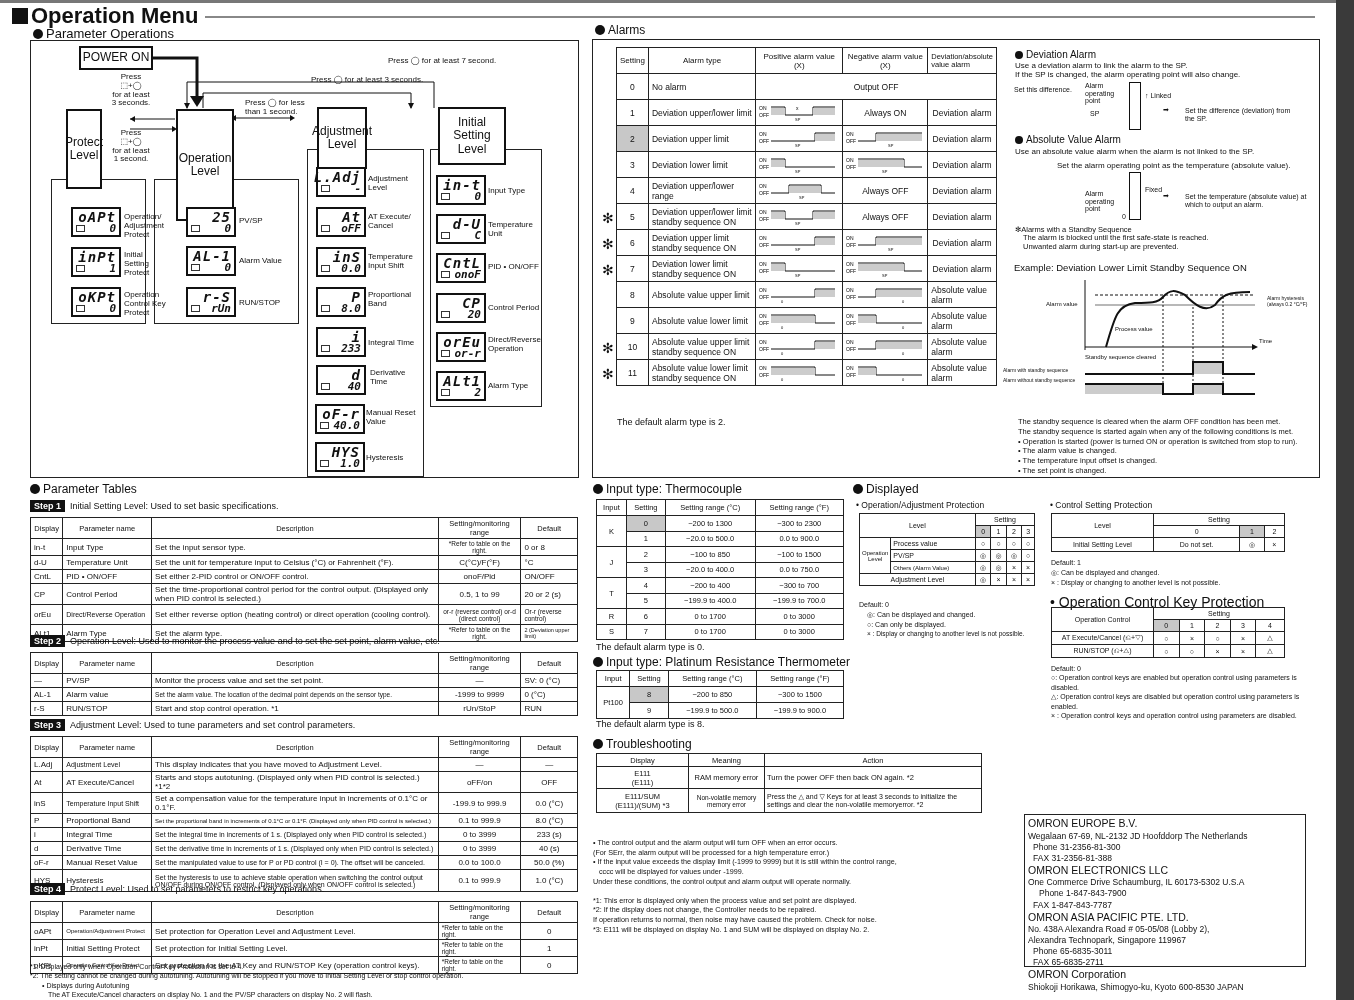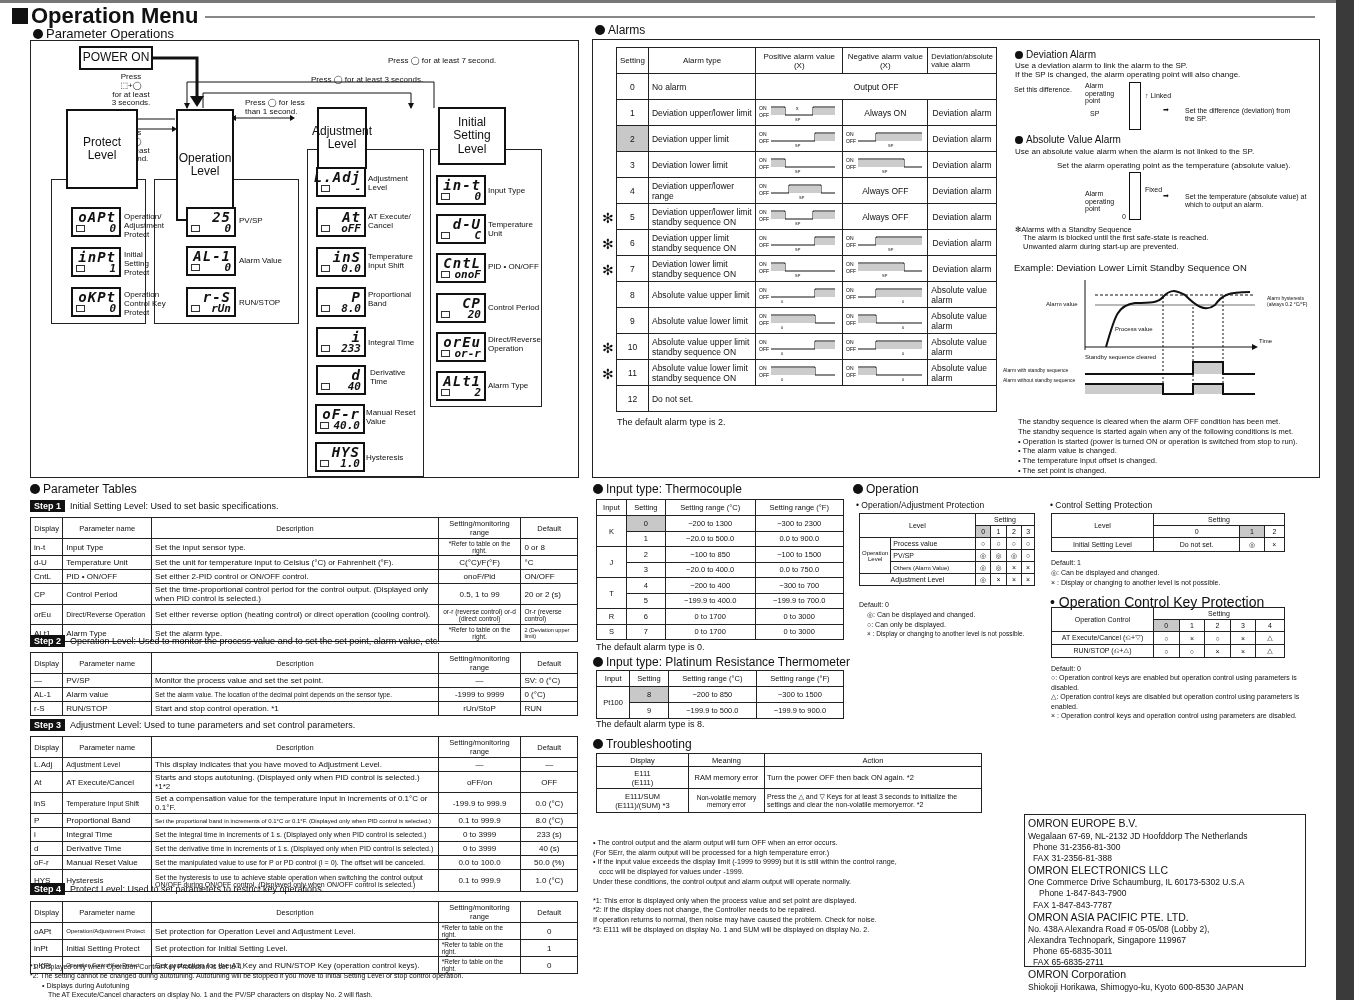--- a/index.html
+++ b/index.html
@@ -73,21 +73,21 @@
     <polygon points="200,77 205,74 205,80" fill="#111"></polygon>
     <polygon points="264,77 259,74 259,80" fill="#111"></polygon>
   </svg>
   <div class="lbl" style="left:78px;top:32px;width:44px;text-align:center"><span>Press</span><br><span>⬚+◯</span><br><span>for at least</span><br><span>3 seconds.</span></div>
   <div class="lbl" style="left:78px;top:88px;width:44px;text-align:center"><span>Press</span><br><span>⬚+◯</span><br><span>for at least</span><br><span>1 second.</span></div>
   <div class="lbl" style="left:214px;top:58px;width:60px"><span>Press</span> ◯ <span>for less</span><br><span>than 1 second.</span></div>
   <div class="lbl" style="left:280px;top:35px"><span>Press</span> ◯ <span>for at least 3 seconds.</span></div>
   <div class="lbl" style="left:357px;top:16px"><span>Press</span> ◯ <span>for at least 7 second.</span></div>
 
   <div class="abs panel" style="left:20px;top:138px;width:95px;height:145px"></div>
-  <div class="abs box" style="left:35px;top:68px;width:72px;height:80px">
+  <div class="abs box" style="left:35px;top:68px;width:36px;height:80px">
       <span>Protect Level</span>
     </div>
   <div class="abs panel" style="left:123px;top:138px;width:145px;height:145px"></div>
   <div class="abs box" style="left:145px;top:68px;width:58px;height:112px">
       <span>Operation Level</span>
     </div>
   <div class="abs panel" style="left:276px;top:108px;width:117px;height:328px"></div>
   <div class="abs box" style="left:286px;top:66px;width:50px;height:62px">
       <span>Adjustment Level</span>
     </div>
@@ -426,24 +426,20 @@
             <text x="22" y="18" font-size="4">0</text>
           </svg></td>
         <td><svg width="78" height="18">
             <text x="0" y="7" font-size="5">ON</text>
             <text x="0" y="14" font-size="5">OFF</text>
             <path d="M12 4h18v8h46" fill="none" stroke="#111"></path>
             <rect x="12" y="5" width="18" height="7" fill="#ccc"></rect>
             <text x="56" y="18" font-size="4">0</text>
           </svg></td>
         <td>Absolute value alarm</td>
-      </tr>
-  <tr style="height:26px">
-        <td class="c">12</td>
-        <td colspan="4">Do not set.</td>
       </tr>
 </tbody>
   </table>
 <div class="star abs" style="top:210px">✻</div>
 <div class="star abs" style="top:236px">✻</div>
 <div class="star abs" style="top:262px">✻</div>
 <div class="star abs" style="top:340px">✻</div>
 <div class="star abs" style="top:366px">✻</div>
 <div class="abs" style="left:617px;top:417px;font-size:9px">The default alarm type is 2.</div>
 
@@ -813,21 +809,21 @@
         <td>9</td>
         <td>−199.9 to 500.0</td>
         <td>−199.9 to 900.0</td>
       </tr>
 </tbody>
   </table>
 <div class="abs" style="left:596px;top:719px;font-size:9px">The default alarm type is 8.</div>
 
 <div class="abs sec" style="left:853px;top:482px;font-size:12px">
     <span class="dot"></span>
-    <span>Operation</span>
+    <span>Displayed</span>
   </div>
 <div class="abs" style="left:856px;top:500px;font-size:8.5px">• Operation/Adjustment Protection</div>
 <table class="abs mini" style="left:859px;top:513px;width:176px;font-size:7px">
   <tbody>
       <tr style="height:12px">
         <th colspan="2" rowspan="2">Level</th>
         <th colspan="4">Setting</th>
       </tr>
   <tr style="height:12px">
         <th class="hl">0</th>

